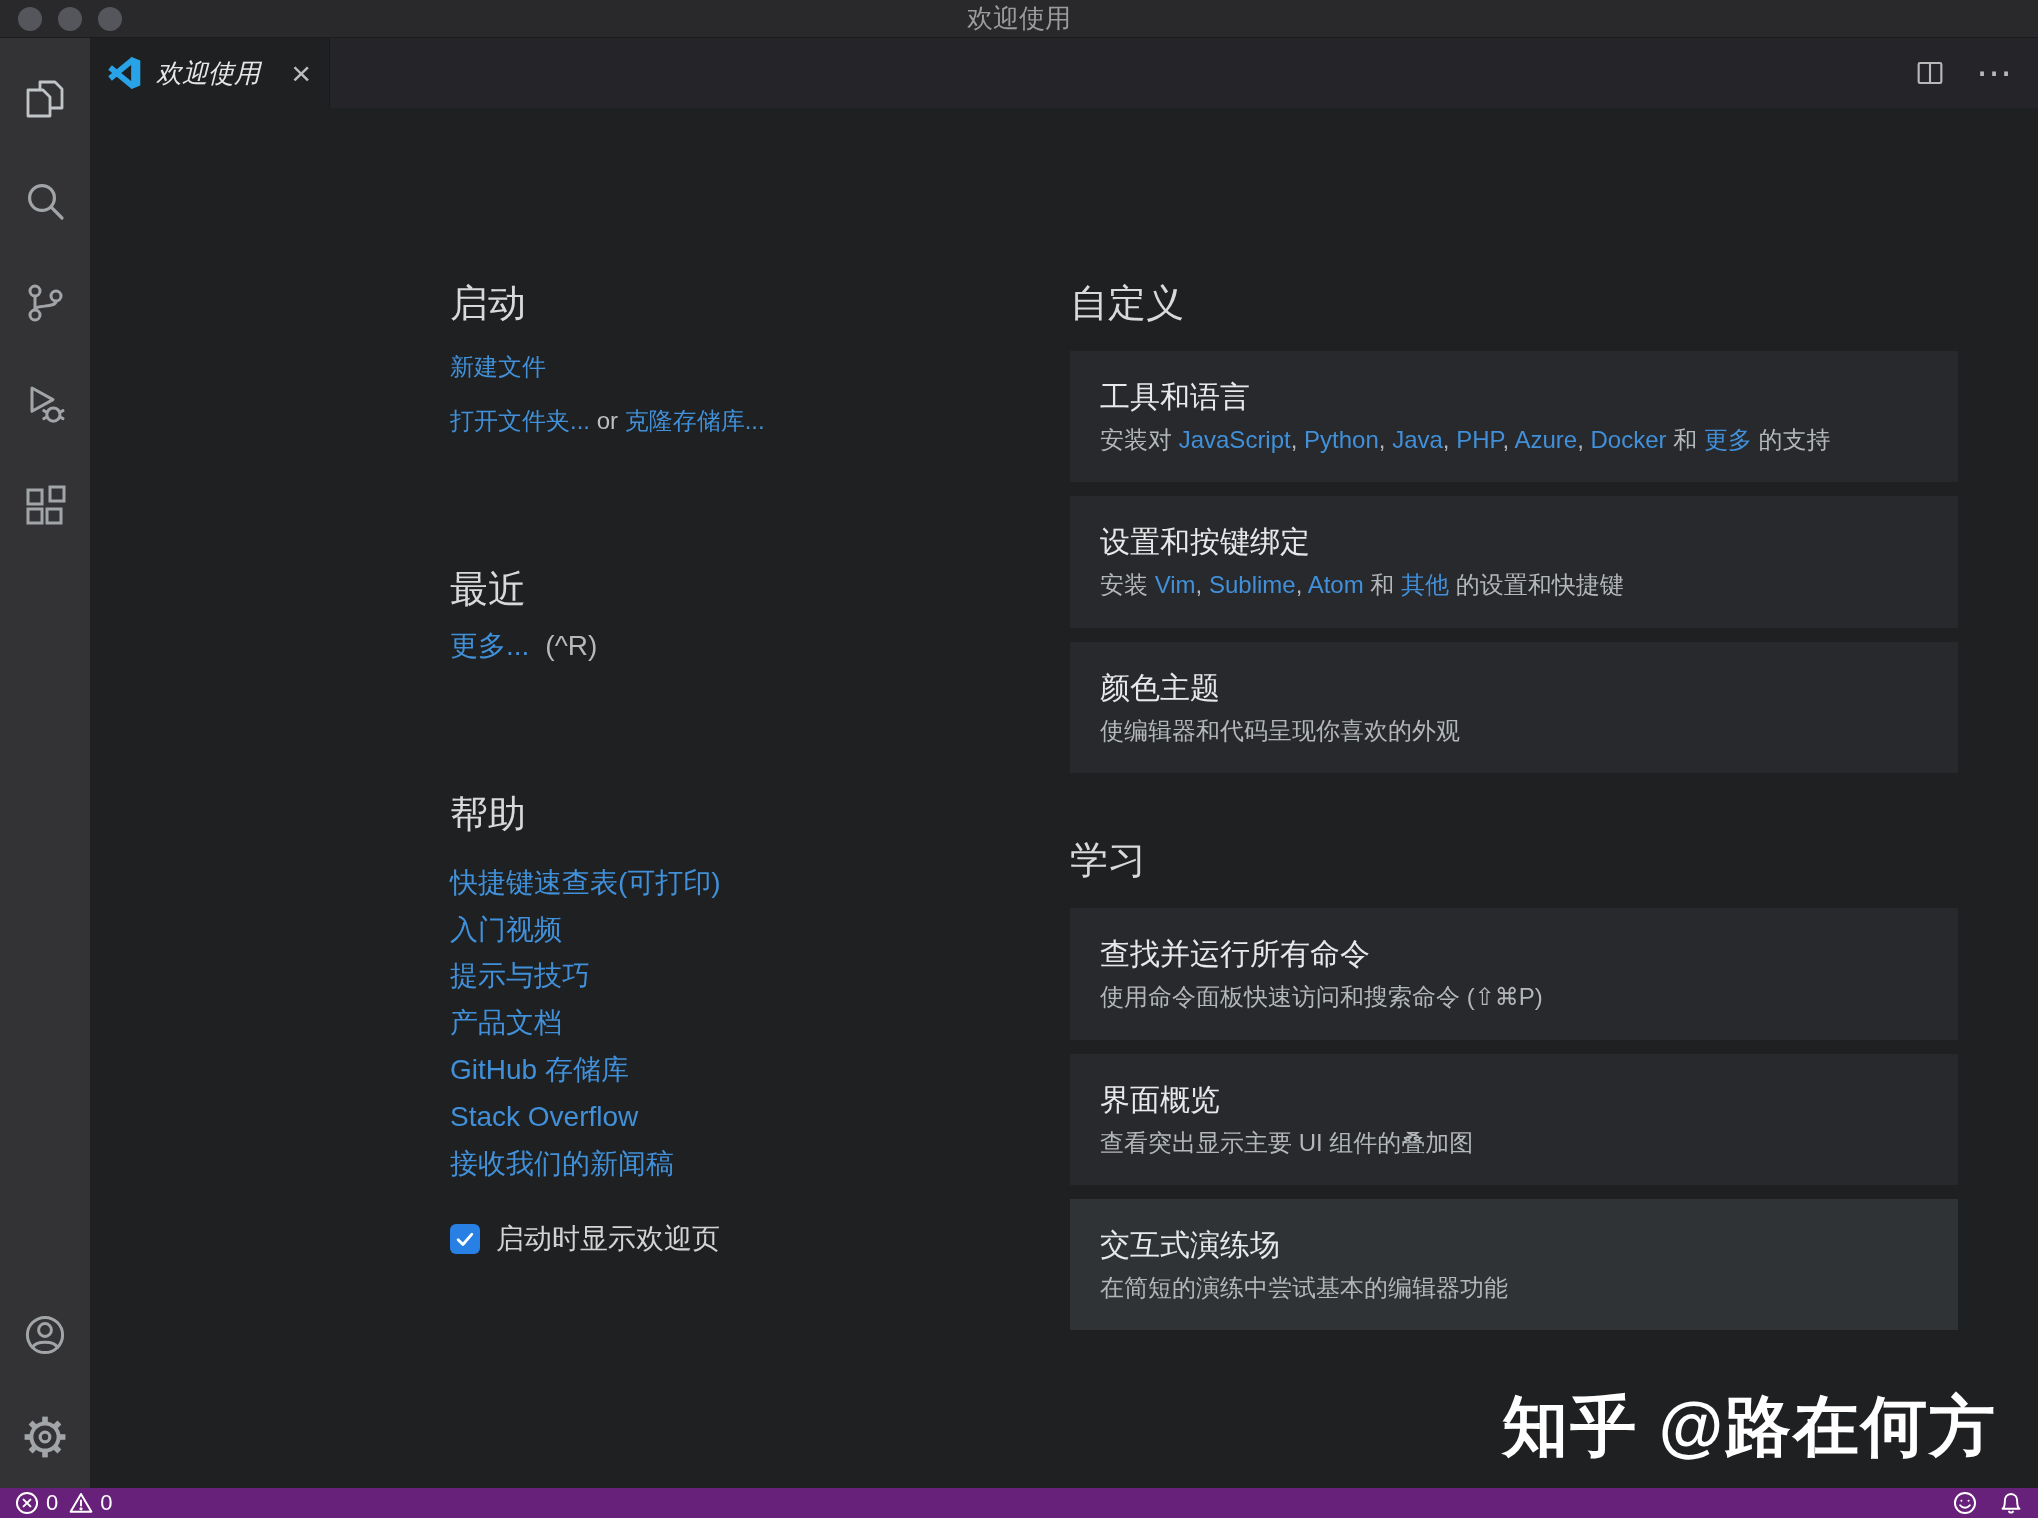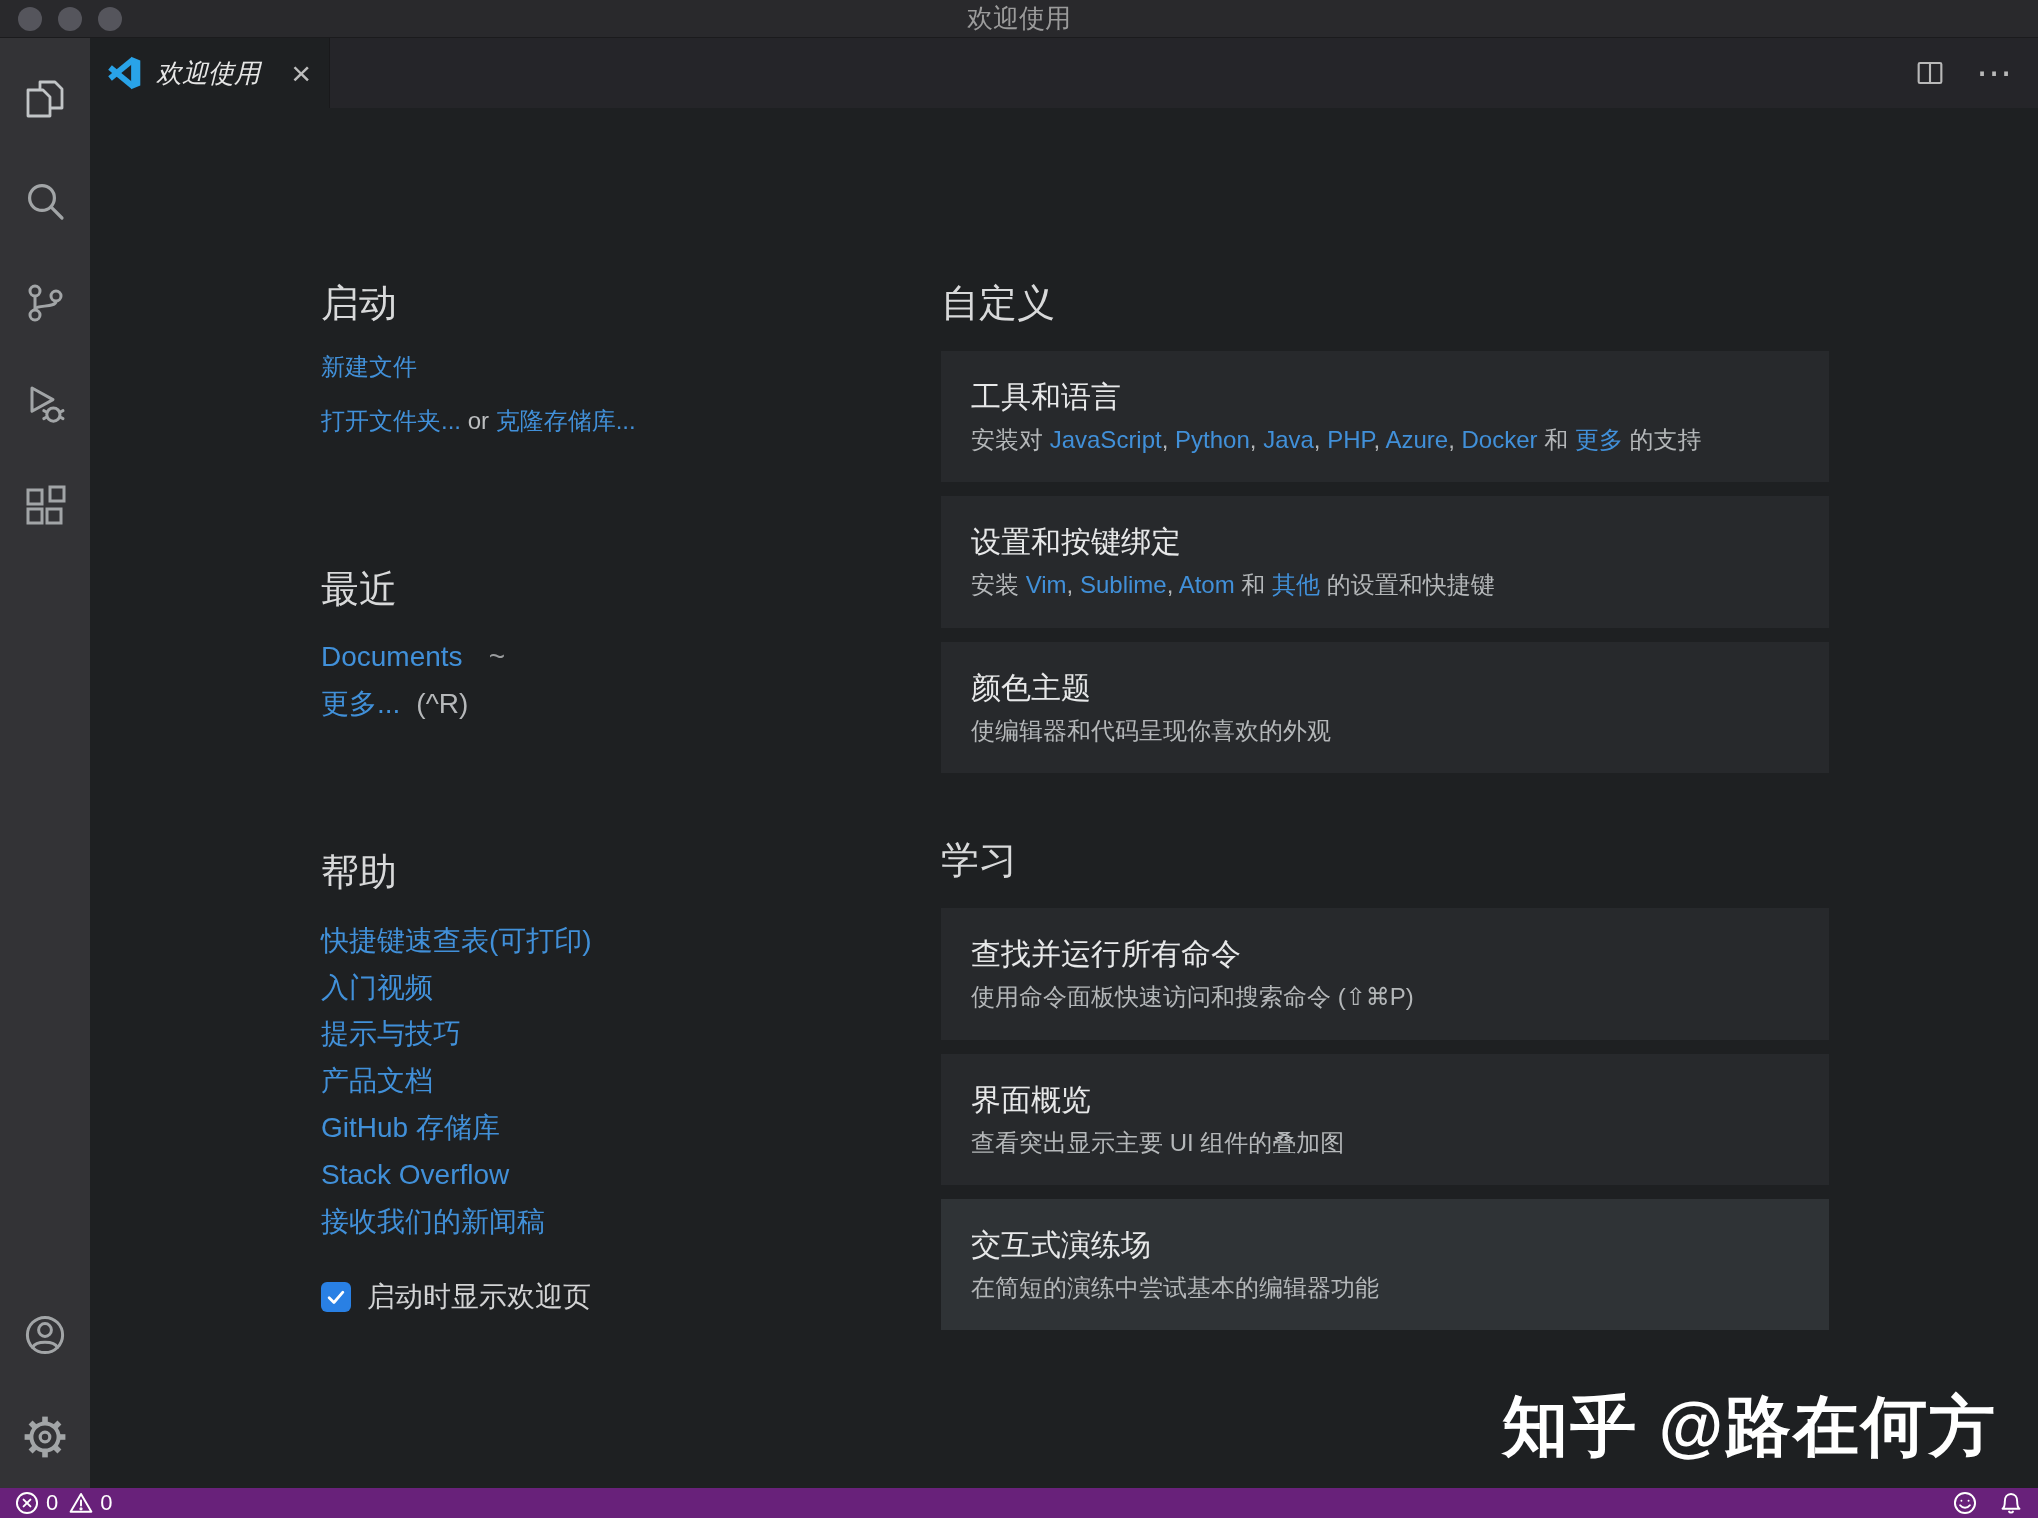--- a/index.html
+++ b/index.html
@@ -27,21 +27,21 @@
   .editor-group { flex:1; display:flex; flex-direction:column; min-width:0; }
   .tabbar { height:70px; background:#252529; display:flex; align-items:stretch; flex:0 0 auto; }
   .tab { width:240px; background:#1e2022; display:flex; align-items:center; padding:0 18px; gap:14px; border-right:1px solid #19191b; cursor:pointer; }
   .tab-title { color:#e6e6e6; font-size:26px; font-style:italic; white-space:nowrap; }
   .tab-close { color:#bdbdbd; font-size:34px; line-height:1; margin-left:auto; cursor:pointer; }
   .tabbar-actions { margin-left:auto; display:flex; align-items:center; gap:30px; padding-right:26px; color:#b8b8b8; }
   .tabbar-actions .glyph { font-size:36px; cursor:pointer; }
   .tabbar-actions svg { width:32px; height:32px; cursor:pointer; }
 
   .editor { flex:1; background:#1e2022; position:relative; overflow:hidden; }
-  .content { display:flex; justify-content:center; padding:170px 80px 0 102px; }
+  .content { display:flex; justify-content:flex-end; padding:170px 80px 0 102px; }
   .col-left { width:620px; flex:0 0 auto; }
   .col-right { width:888px; flex:0 0 auto; }
 
   .section-heading { font-size:38px; font-weight:400; color:#d8d9da; }
   .link { color:#4190d9; text-decoration:none; cursor:pointer; }
   .gray { color:#bcbec0; }
 
   .start-links { margin-top:22px; display:flex; flex-direction:column; gap:22px; font-size:24px; line-height:1.35; }
   .section-recent { margin-top:126px; }
   .recent-row { margin-top:26px; font-size:28px; display:flex; gap:26px; align-items:baseline; }
@@ -191,24 +191,20 @@
                 <div>
                   <a class="link">打开文件夹...</a>
                   <span class="gray">or</span>
                   <a class="link">克隆存储库...</a>
                 </div>
               </div>
             </section>
 
             <section class="section-recent">
               <h2 class="section-heading">最近</h2>
-              <div class="recent-row">
-                <a class="link">Documents</a>
-                <span class="recent-path">~</span>
-              </div>
               <div class="more-row">
                 <a class="link">更多...</a>
                 <span class="shortcut">(^R)</span>
               </div>
             </section>
 
             <section class="section-help">
               <h2 class="section-heading">帮助</h2>
               <div class="help-links">
                 <a class="link">快捷键速查表(可打印)</a>

